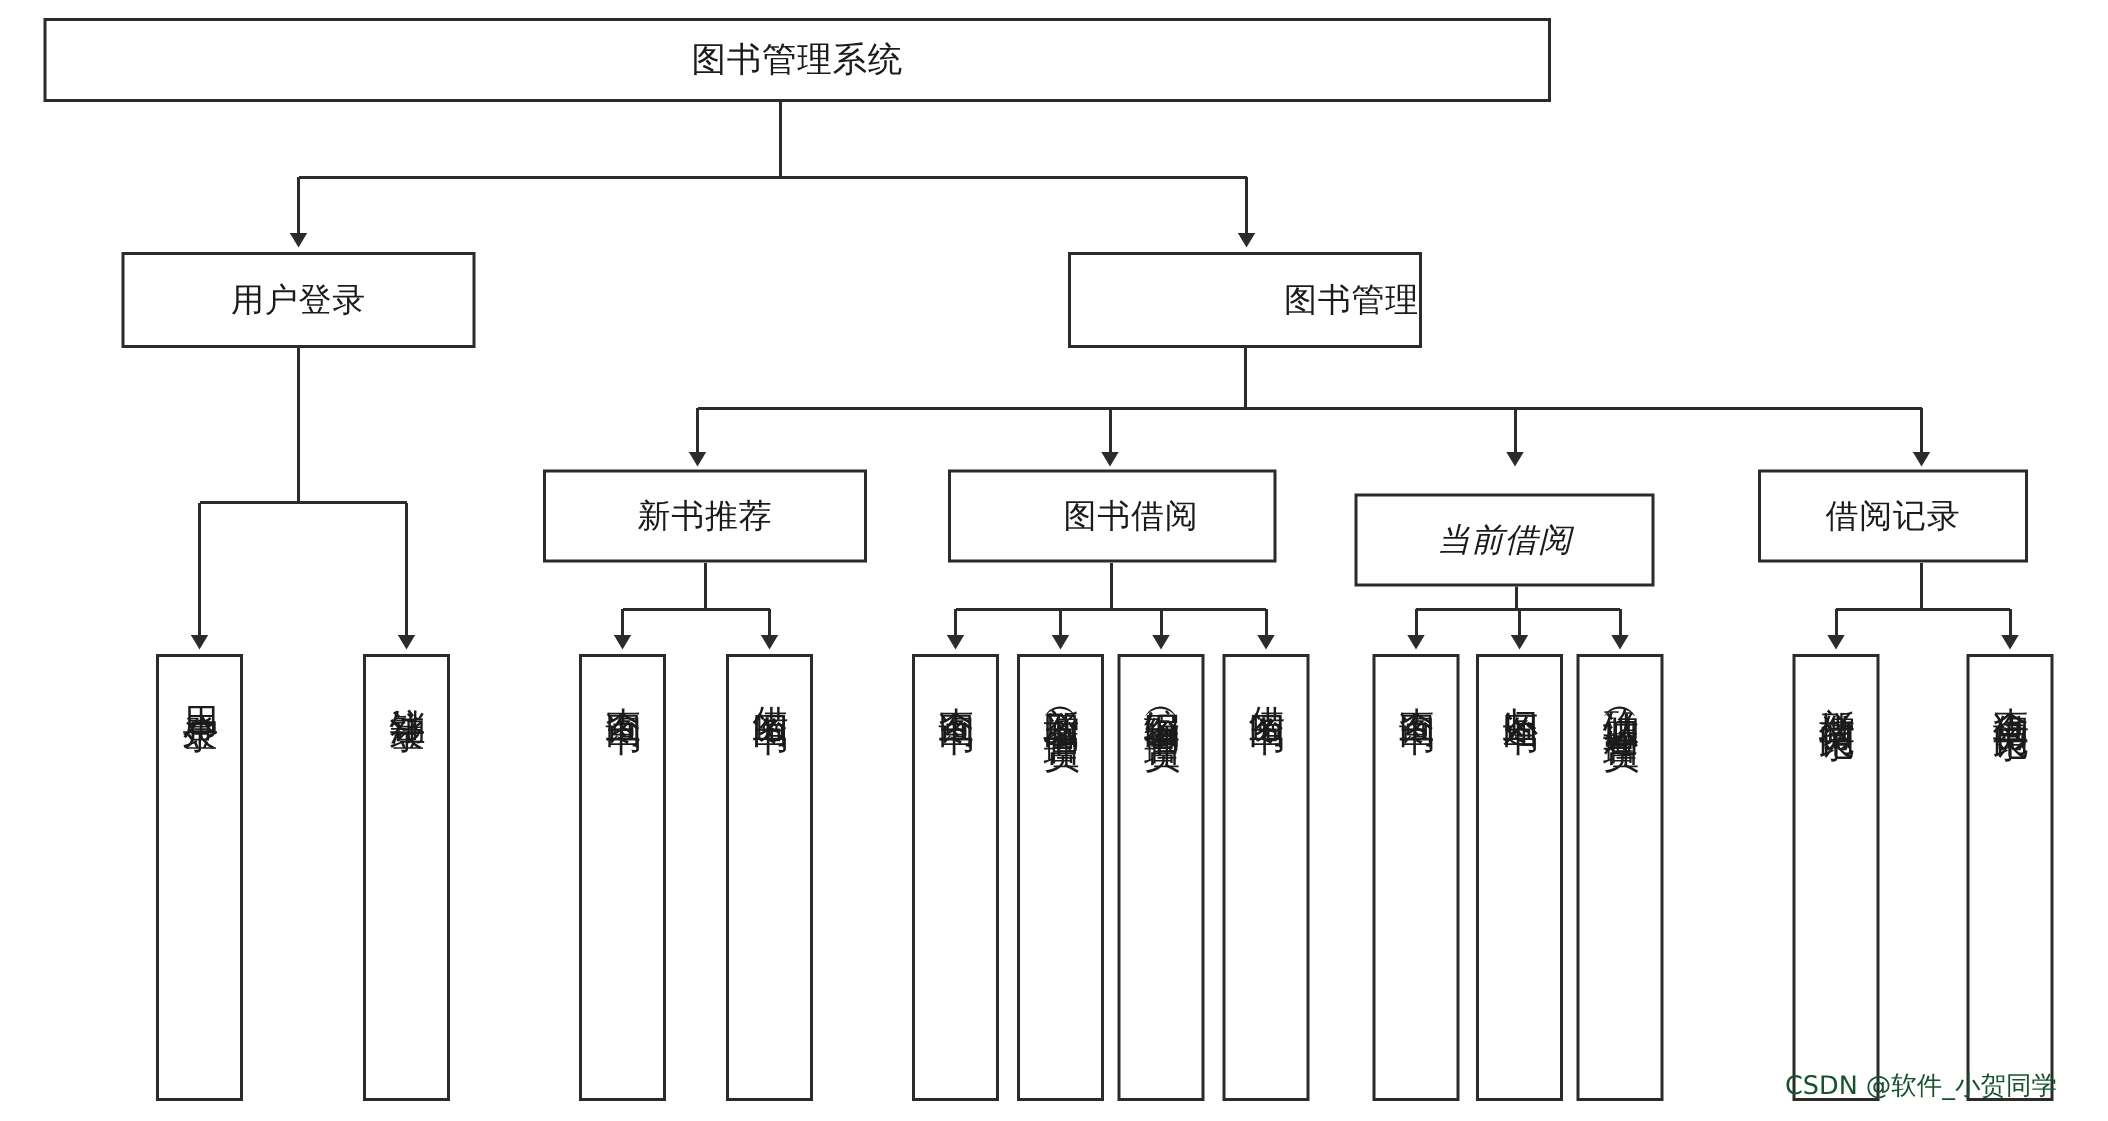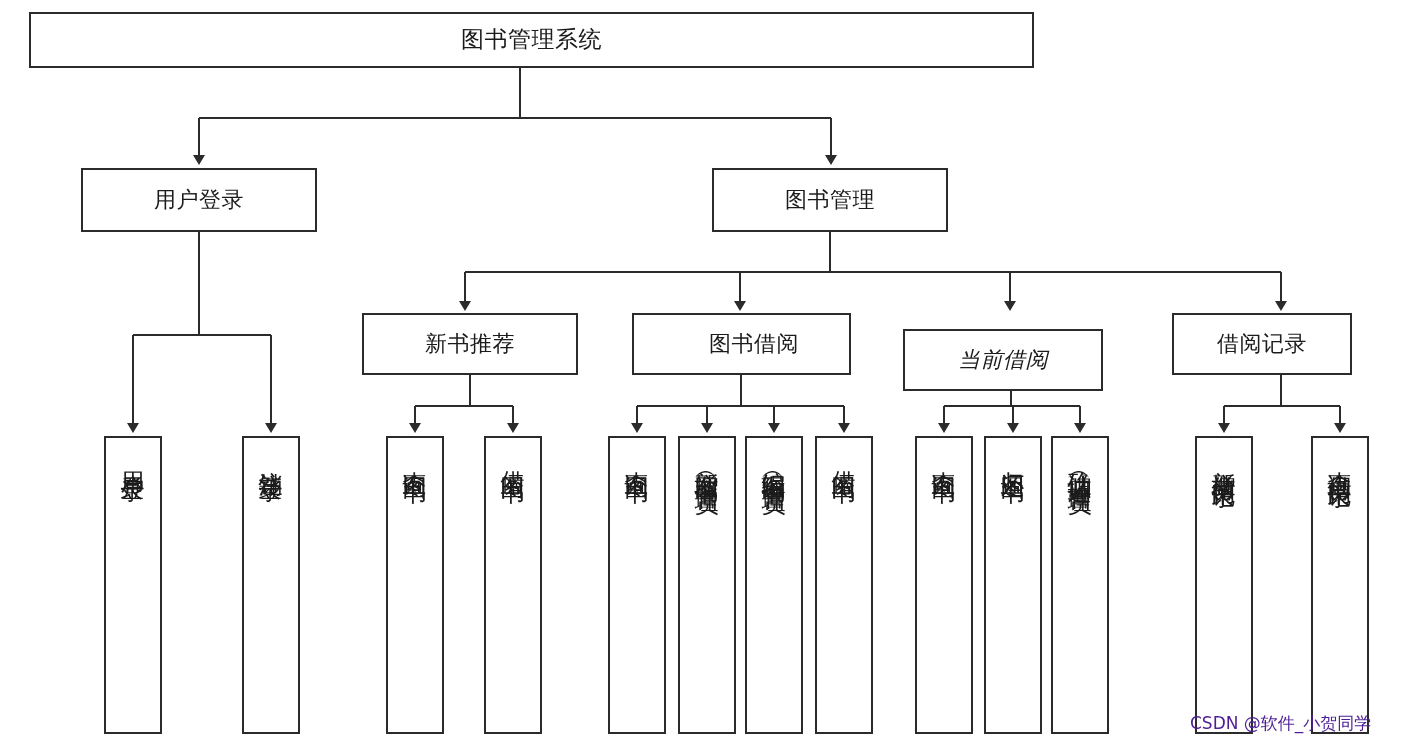--- a/index.html
+++ b/index.html
@@ -42,21 +42,21 @@
     font-size:24px;
     line-height:1.05;
     letter-spacing:3px;
     white-space:nowrap;
   }
 
   .watermark{
     position:absolute;
     left:1190px;top:712px;
     font-size:17px;
-    color:#4c1d95;
+    color:#14532d;
     white-space:nowrap;
     font-family:"DejaVu Sans","Liberation Sans",sans-serif;
   }
 </style>
 </head>
 <body>
 
 <div id="canvas">
 
   <svg class="edges" viewBox="0 0 1405 747" xmlns="http://www.w3.org/2000/svg">
@@ -109,21 +109,21 @@
     </g>
   </svg>
 
   <div class="node h root" style="left:18px;top:12px;width:1005px;height:56px;margin-left:11px;">
     <span class="lbl">图书管理系统</span>
   </div>
 
   <div class="node h" style="left:81px;top:168px;width:236px;height:64px;">
     <span class="lbl">用户登录</span>
   </div>
-  <div class="node h" style="left:712px;top:168px;width:236px;height:64px;">
+  <div class="node h" style="left:712px;top:168px;width:236px;height:64px;justify-content:flex-end;">
     <span class="lbl">图书管理</span>
   </div>
 
   <div class="node h" style="left:362px;top:313px;width:216px;height:62px;font-family:Liberation Serif, serif;">
     <span class="lbl">新书推荐</span>
   </div>
   <div class="node h" style="left:632px;top:313px;width:219px;height:62px;padding-left:25px;">
     <span class="lbl">图书借阅</span>
   </div>
   <div class="node h" style="left:903px;top:329px;width:200px;height:62px;font-style:italic;">

